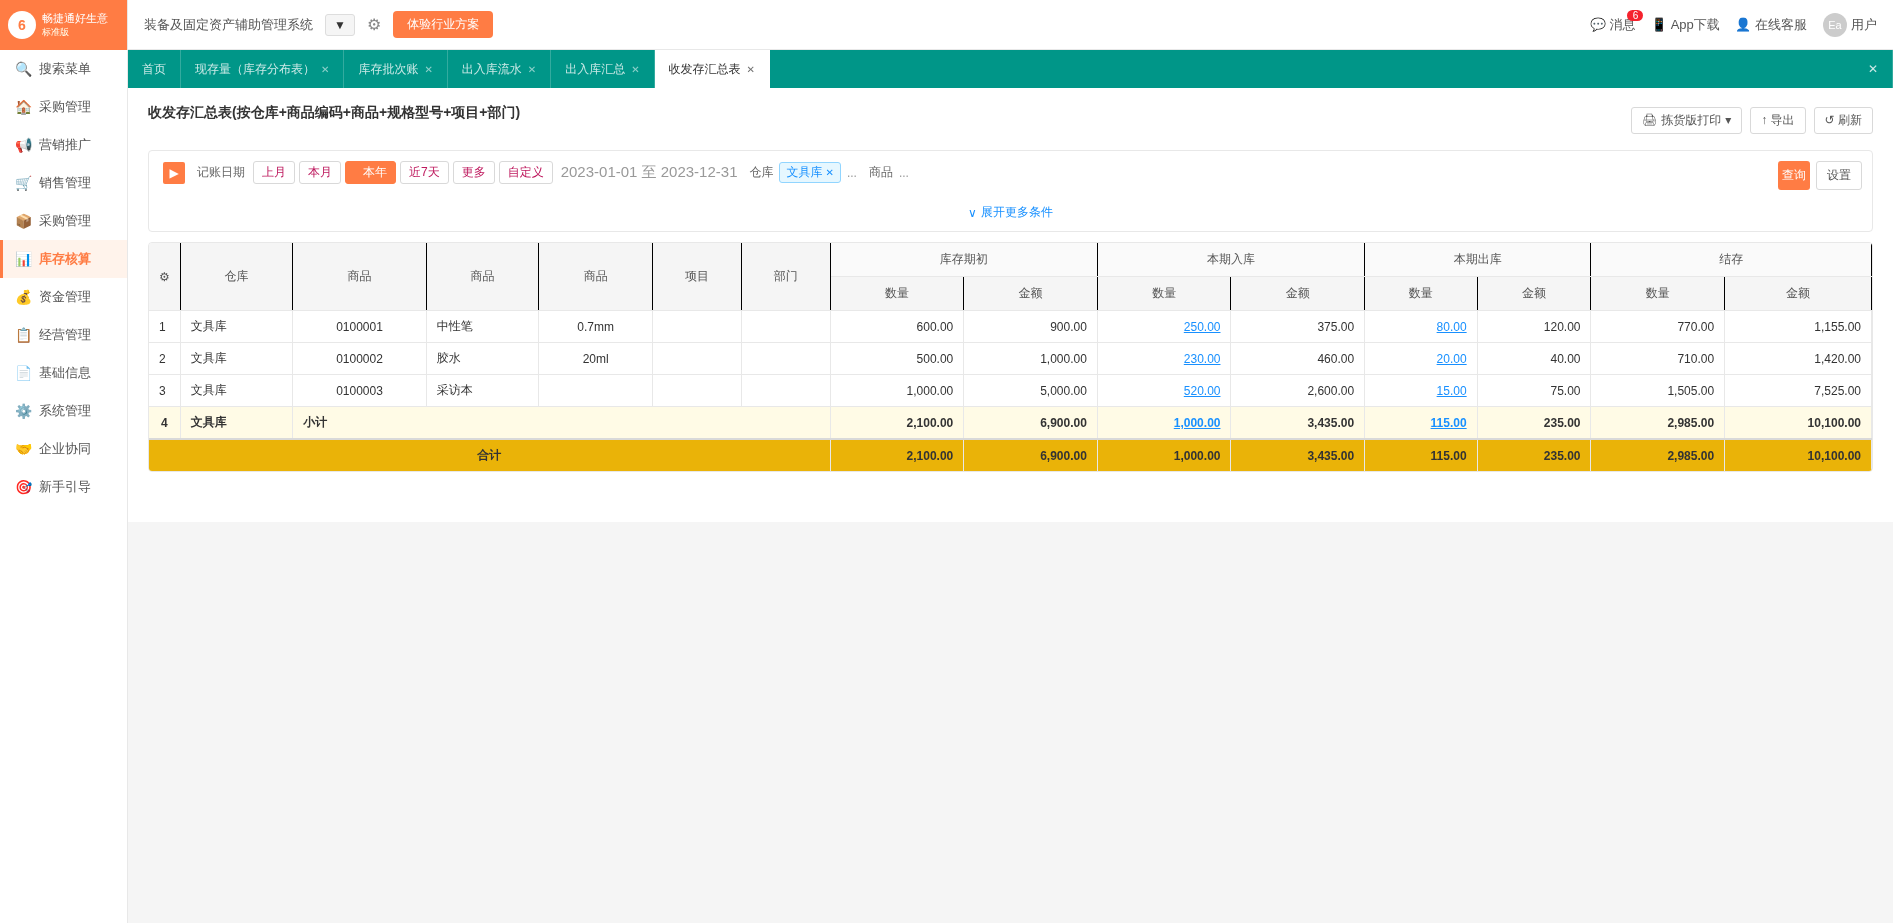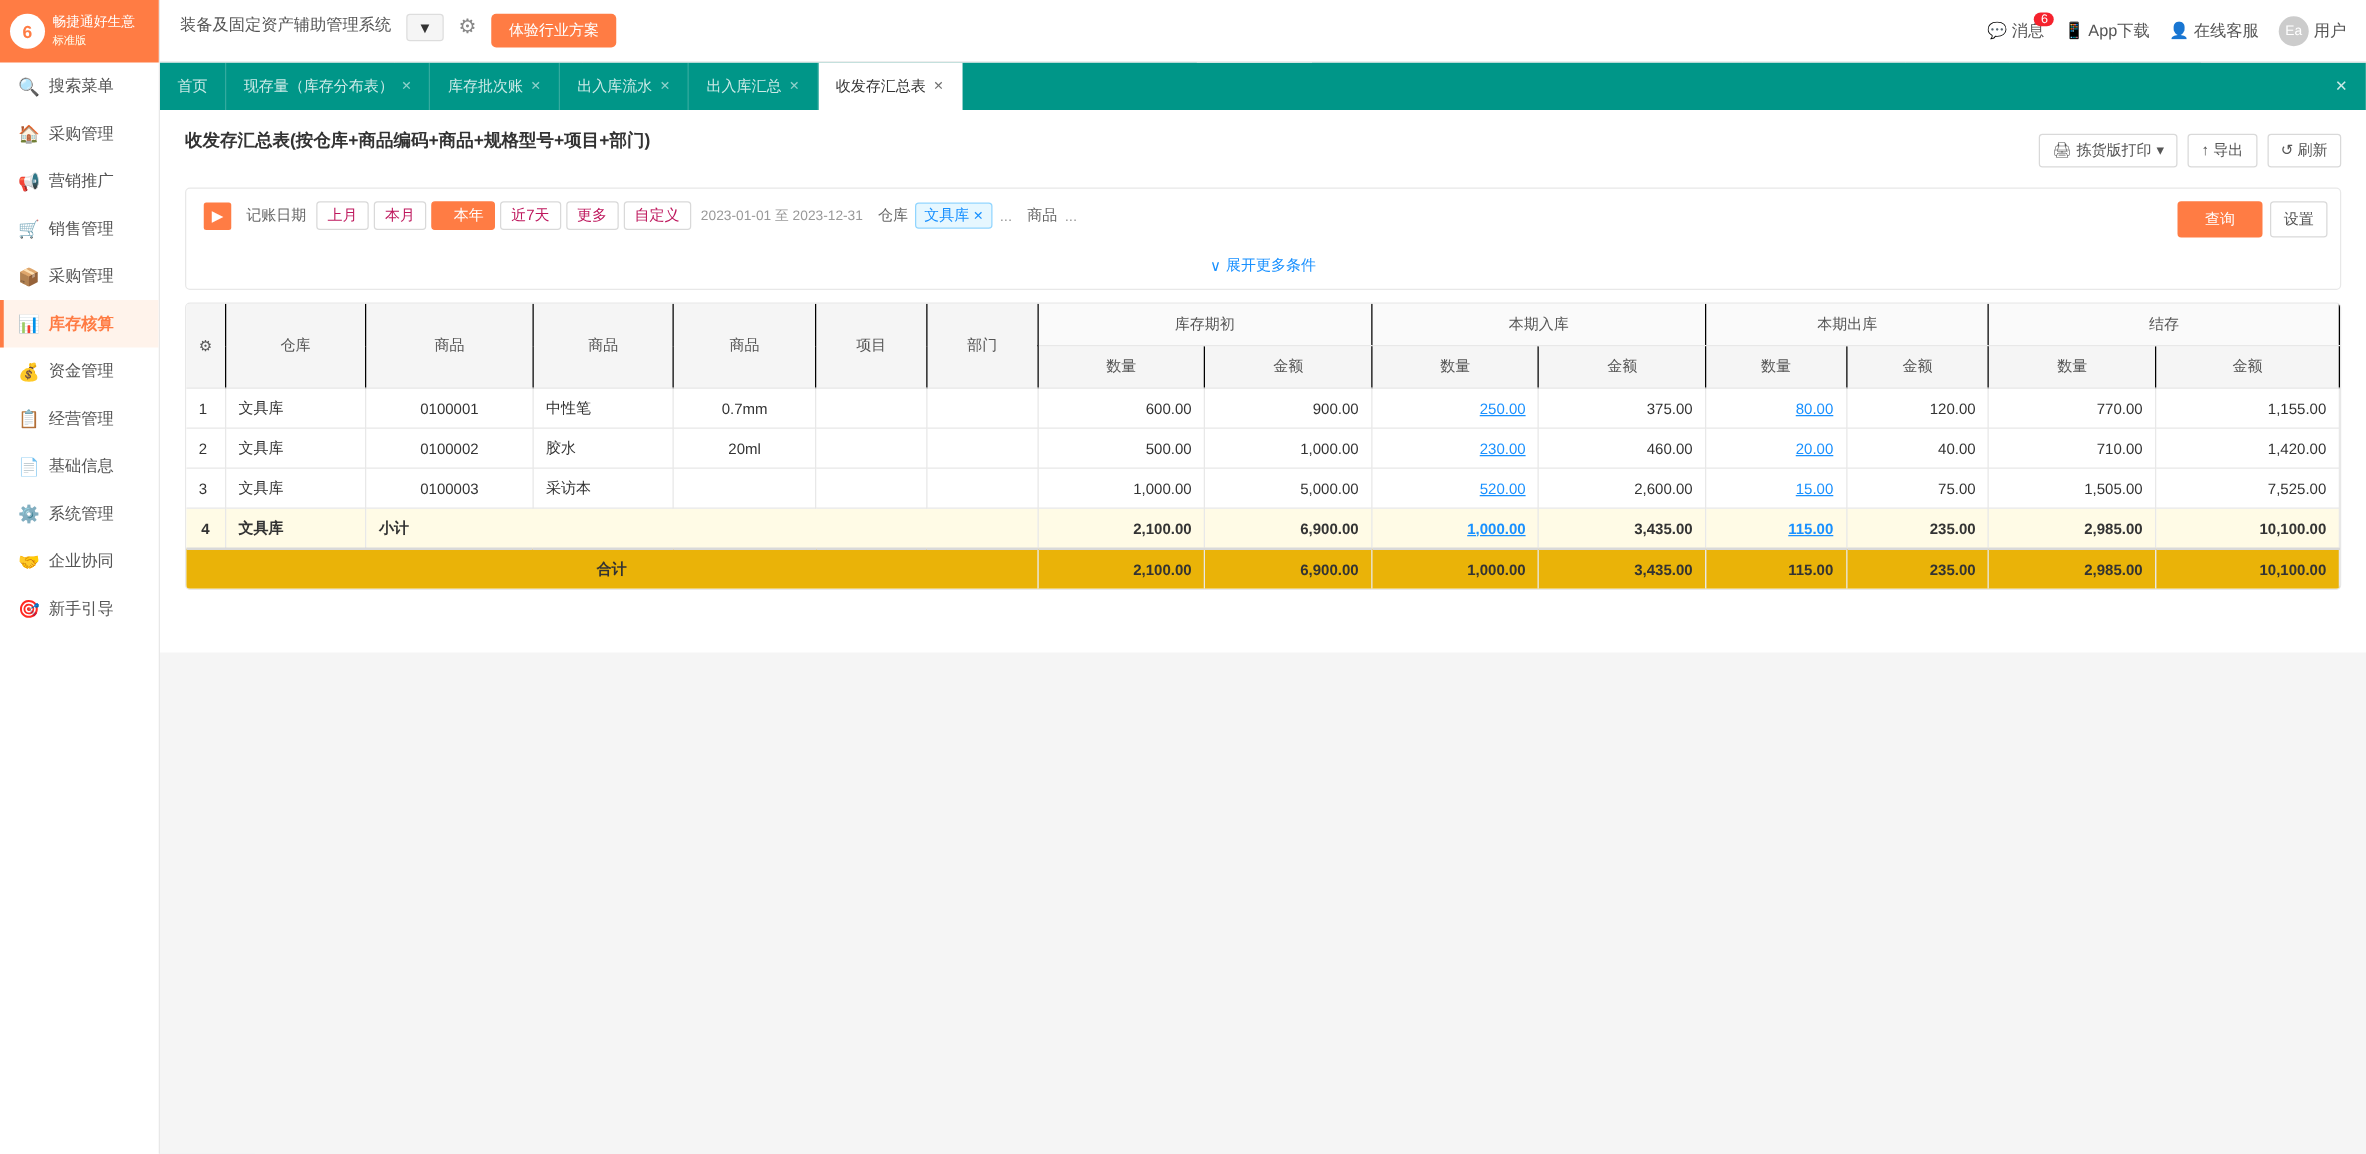--- a/index.html
+++ b/index.html
@@ -29,21 +29,21 @@
     }
     .sidebar-item.active { background: #fff3eb; color: #ff7c44; border-left-color: #ff7c44; font-weight: bold; }
     .sidebar-item-icon { font-size: 14px; width: 16px; text-align: center; }
 
     
     .header {
       position: fixed; left: 128px; right: 0; top: 0; height: 50px;
       background: #fff; border-bottom: 1px solid #e8e8e8; z-index: 99;
       display: flex; align-items: center; justify-content: space-between; padding: 0 16px;
     }
-    .header-left { display: flex; align-items: flex-start; gap: 12px; }
+    .header-left { display: flex; align-items: center; gap: 12px; }
     .header-system-name { font-size: 13px; color: #555; }
     .header-dropdown { background: #f5f5f5; border: 1px solid #ddd; padding: 3px 8px; border-radius: 3px; cursor: pointer; font-size: 12px; }
     .header-settings { cursor: pointer; color: #888; font-size: 16px; }
     .header-trial { background: #ff7c44; color: #fff; padding: 5px 14px; border-radius: 4px; font-size: 12px; cursor: pointer; border: none; }
     .header-right { display: flex; align-items: center; gap: 16px; }
     .header-msg { position: relative; cursor: pointer; font-size: 13px; color: #555; display: flex; align-items: center; gap: 3px; }
     .header-badge { position: absolute; top: -6px; right: -8px; background: #f5222d; color: #fff; border-radius: 8px; font-size: 10px; padding: 0 4px; min-width: 16px; text-align: center; }
     .header-app { cursor: pointer; font-size: 13px; color: #555; display: flex; align-items: center; gap: 3px; }
     .header-service { cursor: pointer; font-size: 13px; color: #555; display: flex; align-items: center; gap: 3px; }
     .header-user { cursor: pointer; font-size: 13px; color: #555; display: flex; align-items: center; gap: 4px; }
@@ -84,31 +84,31 @@
       display: flex; align-items: center; justify-content: center; color: #fff; font-size: 12px; cursor: pointer;
     }
     .filter-section { display: flex; align-items: center; gap: 8px; }
     .filter-label { color: #666; font-size: 12px; }
     .date-btns { display: flex; gap: 4px; }
     .date-btn {
       padding: 2px 8px; border-radius: 3px; font-size: 12px; cursor: pointer;
       border: 1px solid #d9d9d9; background: #fff; color: #be185d;
     }
     .date-btn.active { background: #ff7c44; color: #fff; border-color: #ff7c44; padding-left: 17px; }
-    .date-range { font-size: 11px; color: #999; }
+    .date-range { font-size: 15px; color: #999; }
     .filter-warehouse { display: flex; align-items: center; gap: 6px; }
     .warehouse-tag {
       background: #e6f7ff; border: 1px solid #91d5ff; color: #1890ff;
       padding: 1px 6px; border-radius: 3px; font-size: 12px; display: flex; align-items: center; gap: 3px;
     }
     .tag-close { cursor: pointer; font-size: 10px; }
     .filter-more { color: #999; font-size: 12px; cursor: pointer; }
     .filter-commodity { display: flex; align-items: center; gap: 6px; }
     .btn-query {
-      background: #ff7c44; color: #fff; border: none; padding: 5px 22px;
+      background: #ff7c44; color: #fff; border: none; padding: 5px 4px;
       border-radius: 3px; cursor: pointer; font-size: 12px;
     }
     .btn-settings {
       background: #fff; color: #555; border: 1px solid #d9d9d9; padding: 5px 10px;
       border-radius: 3px; cursor: pointer; font-size: 12px;
     }
     .expand-more {
       display: flex; align-items: center; justify-content: center; gap: 4px;
       color: #1890ff; font-size: 12px; cursor: pointer; margin-top: 6px;
     }

